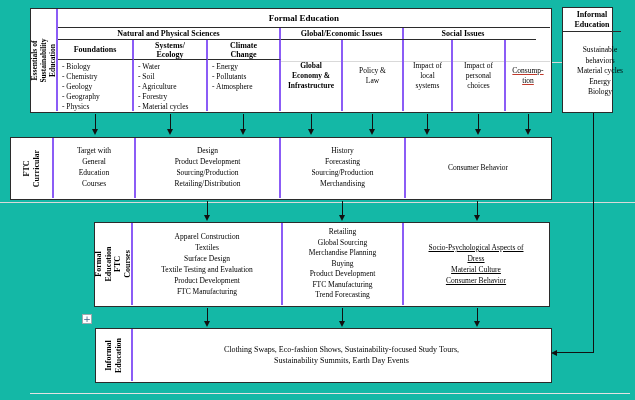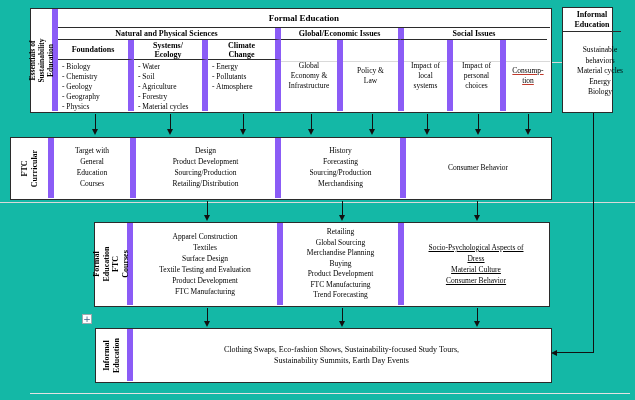--- a/index.html
+++ b/index.html
@@ -6,21 +6,21 @@
   body { background:#fff; }
   #canvas {
     position:relative; width:635px; height:400px; background:#14b8a6;
     font-family:"Liberation Serif","DejaVu Serif",serif; color:#000;
     overflow:hidden;
   }
   .box { position:absolute; border:1.5px solid #2b2b2b; background:#fff; }
   .cell { position:absolute; display:flex; align-items:center; justify-content:center;
           text-align:center; white-space:pre-line; }
   .bold { font-weight:bold; }
-  .br { border-right:6px solid #8b5cf6; }
+  .br { border-right:2px solid #8b5cf6; }
   .bb { border-bottom:1px solid #2b2b2b; }
   .vcell { position:absolute; display:flex; align-items:center; justify-content:center; }
   .vlabel { transform:rotate(-90deg); white-space:pre-line; text-align:center;
             font-weight:bold; font-size:8px; line-height:9.5px; }
   .listcell { position:absolute; font-size:7.5px; line-height:9.9px;
               padding:2px 1px 0 4px; text-align:left; white-space:pre-line; }
   .t9  { font-size:9px; }
   .t8  { font-size:8px; line-height:10px; }
   .t75 { font-size:7.5px; line-height:10px; }
   .arrow-d { position:absolute; width:7px; }
@@ -51,21 +51,21 @@
     <div class="vcell br" style="left:0;top:0;width:27px;height:102px;">
       <span class="vlabel" style="font-size:7.5px;line-height:9px;">Essentials of
 Sustainability
 Education</span>
     </div>
 
     <div class="cell bb bold t9" style="left:27px;top:0;width:492px;height:19px;">Formal Education</div>
 
     <div class="cell bb br bold t8" style="left:27px;top:19px;width:223px;height:12px;">Natural and Physical Sciences</div>
     <div class="cell bb br bold t8" style="left:250px;top:19px;width:123px;height:12px;">Global/Economic Issues</div>
-    <div class="cell bb bold t8" style="left:370px;top:19px;width:146px;height:12px;text-align:right;">Social Issues</div>
+    <div class="cell bb bold t8" style="left:359px;top:19px;width:146px;height:12px;text-align:right;">Social Issues</div>
 
     <div class="cell bb br bold t8" style="left:27px;top:31px;width:76px;height:20px;line-height:9px;">Foundations</div>
     <div class="cell bb br bold t8" style="left:103px;top:31px;width:74px;height:20px;line-height:9px;">Systems/
 Ecology</div>
     <div class="cell bb br bold t8" style="left:177px;top:31px;width:73px;height:20px;line-height:9px;">Climate
 Change</div>
 
     <div class="listcell br" style="left:27px;top:51px;width:76px;height:51px;">- Biology
 - Chemistry
 - Geology
@@ -75,21 +75,21 @@
 - Soil
 - Agriculture
 - Forestry
 - Material cycles</div>
     <div class="listcell br" style="left:177px;top:51px;width:73px;height:51px;">- Energy
 - Pollutants
 - Atmosphere</div>
 
     <div class="gridline" style="left:250px;top:52px;width:269px;height:1px;"></div>
 
-    <div class="cell br t75" style="left:250px;top:31px;width:62px;height:71px;">Global
+    <div class="cell br t75" style="left:250px;top:31px;width:62px;height:71px;font-weight:bold;">Global
 Economy &amp;
 Infrastructure</div>
     <div class="cell br t75" style="left:312px;top:31px;width:61px;height:71px;">Policy &amp;
 Law</div>
     <div class="cell br t75" style="left:373px;top:31px;width:49px;height:71px;">Impact of
 local
 systems</div>
     <div class="cell br t75" style="left:422px;top:31px;width:53px;height:71px;">Impact of
 personal
 choices</div>

